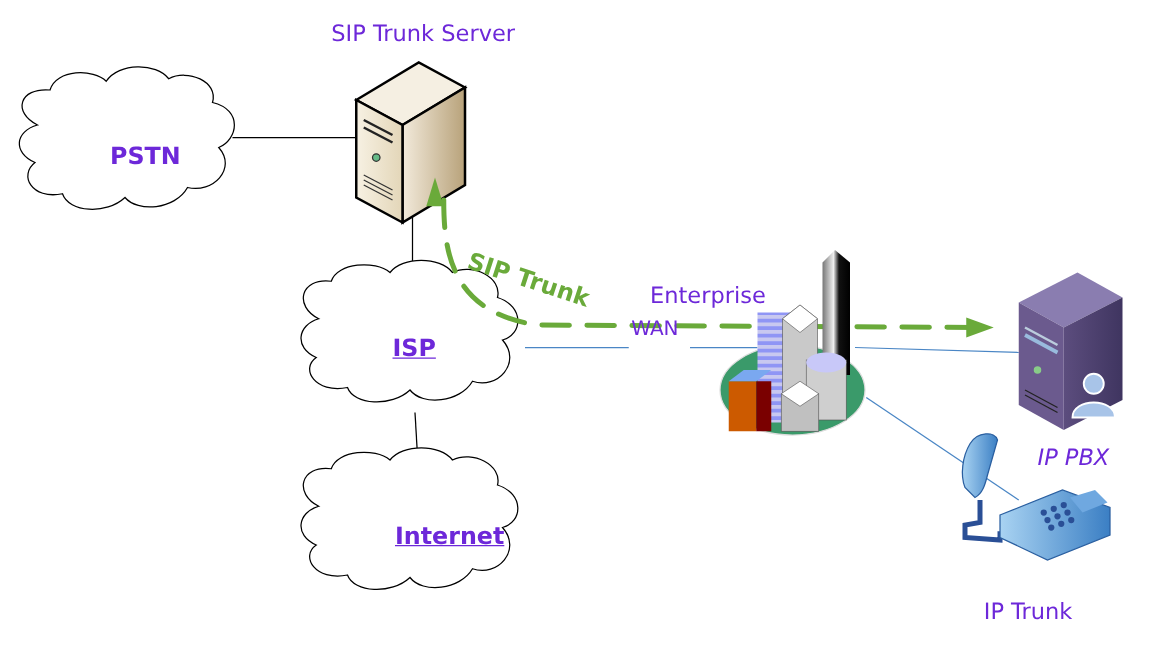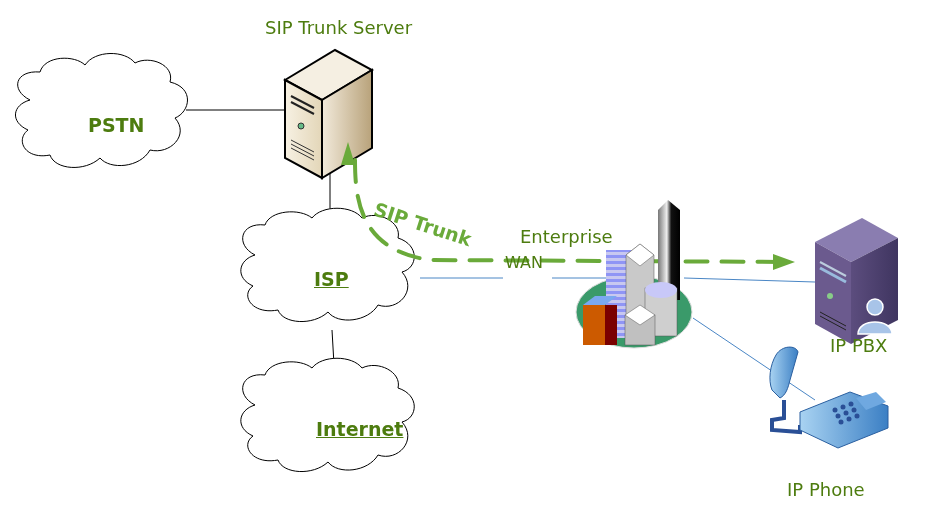--- a/index.html
+++ b/index.html
@@ -1,18 +1,18 @@
 <!DOCTYPE html>
 <html><head>
 <meta charset="utf-8">
 <style>
   html, body { margin:0; padding:0; background:#ffffff; }
   body { width:926px; height:523px; position:relative; overflow:hidden; font-family:"Liberation Sans", sans-serif; }
   svg { position:absolute; left:0; top:0; }
-  .lbl { position:absolute; color:#4d7c0f; font-family:"DejaVu Sans", sans-serif; white-space:nowrap; }
+  .lbl { position:absolute; color:#6d28d9; font-family:"DejaVu Sans", sans-serif; white-space:nowrap; }
   .bold { font-weight:bold; font-size:19px;margin-left:15px; }
   .norm { font-size:18px; }
   .small { font-size:16px; }
   .sip { position:absolute; color:#6aaa3a; font-weight:bold; font-size:19px; font-family:"DejaVu Sans", sans-serif; transform:rotate(18deg); transform-origin:left top; }
 </style>
 </head>
 <body>
 
 <svg width="926" height="523" viewBox="0 0 926 523">
   <defs>
@@ -126,15 +126,15 @@
     </g>
   </g>
 </svg>
 
 <div class="lbl norm" style="left:265px; top:17px;">SIP Trunk Server</div>
 <div class="lbl bold" style="left:73px; top:114px;">PSTN</div>
 <div class="lbl bold" style="left:299px; top:268px;text-decoration:underline;">ISP</div>
 <div class="lbl bold" style="left:301px; top:418px;text-decoration:underline;">Internet</div>
 <div class="lbl norm" style="left:520px; top:226px;">Enterprise</div>
 <div class="lbl small" style="left:505px; top:253px;">WAN</div>
-<div class="lbl norm" style="left:830px; top:335px;">IP PBX</div>
-<div class="lbl norm" style="left:787px; top:479px;">IP Phone</div>
+<div class="lbl norm" style="left:830px; top:356px;font-style:italic;">IP PBX</div>
+<div class="lbl norm" style="left:787px; top:479px;">IP Trunk</div>
 <div class="sip" style="left:378px; top:198px;">SIP Trunk</div>
 
 </body></html>

